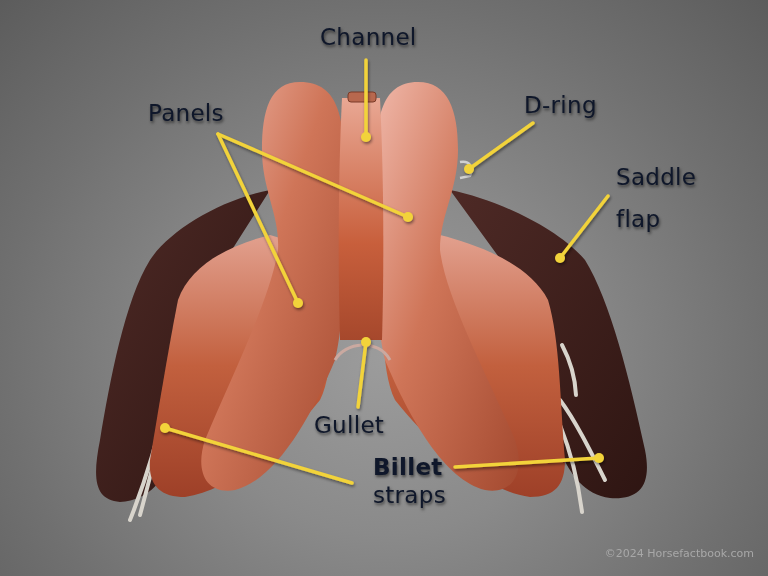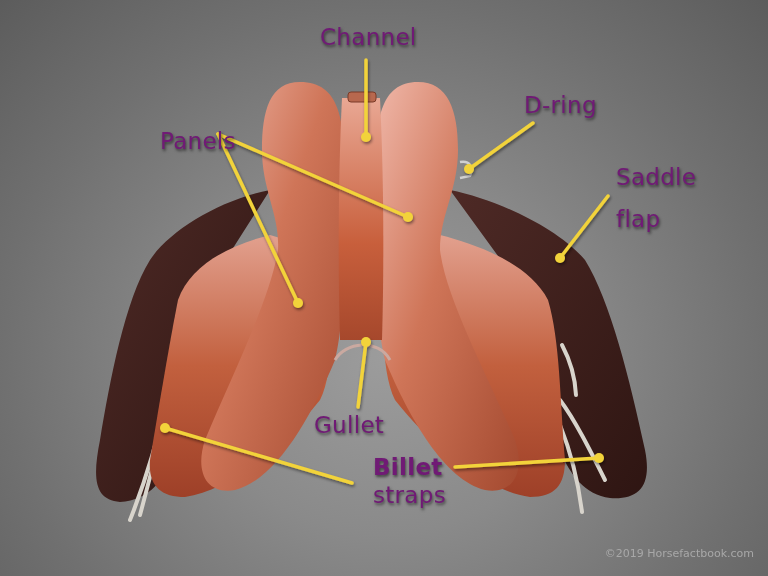--- a/index.html
+++ b/index.html
@@ -3,21 +3,21 @@
 <meta charset="utf-8">
 <style>
   html, body { margin: 0; padding: 0; }
   body {
     width: 768px; height: 576px; overflow: hidden; position: relative;
     background: radial-gradient(ellipse at 50% 62%, #9c9c9c 0%, #8a8a8a 35%, #707070 70%, #5c5c5c 100%);
     font-family: "DejaVu Sans", sans-serif;
   }
   #diagram { position: absolute; left: 0; top: 0; width: 768px; height: 576px; }
   .label {
-    position: absolute; color: #701a75; font-size: 23px; line-height: 27px;
+    position: absolute; color: #0f172a; font-size: 23px; line-height: 27px;
     font-family: "DejaVu Sans", sans-serif; font-weight: 500; letter-spacing: 0.3px;
     text-shadow: 1px 2px 3px rgba(0,0,0,0.55);
     white-space: nowrap;
   }
   .copyright {
     position: absolute; right: 14px; bottom: 16px; color: #a8a8a8;
     font-size: 11px; font-family: "DejaVu Sans", sans-serif;
   }
 </style>
 </head>
@@ -94,21 +94,21 @@
     <line x1="358" y1="407" x2="366" y2="342"></line>
     <circle cx="366" cy="342" r="5" stroke="none"></circle>
     <line x1="352" y1="483" x2="165" y2="428"></line>
     <circle cx="165" cy="428" r="5" stroke="none"></circle>
     <line x1="455" y1="467" x2="599" y2="458"></line>
     <circle cx="599" cy="458" r="5" stroke="none"></circle>
   </g>
 </svg>
 
 <div class="label" style="left:320px; top:24px;">Channel</div>
-<div class="label" style="left:160px; top:100px;margin-top:28px;">Panels</div>
+<div class="label" style="left:148px; top:100px;">Panels</div>
 <div class="label" style="left:524px; top:92px;">D-ring</div>
 <div class="label" style="left:616px; top:164px;">Saddle</div>
 <div class="label" style="left:616px; top:206px;">flap</div>
 <div class="label" style="left:314px; top:412px;">Gullet</div>
 <div class="label" style="left:373px; top:454px;font-weight:bold;">Billet</div>
 <div class="label" style="left:373px; top:482px;">straps</div>
 
-<div class="copyright">©2019 Horsefactbook.com</div>
+<div class="copyright">©2024 Horsefactbook.com</div>
 
 </body></html>

